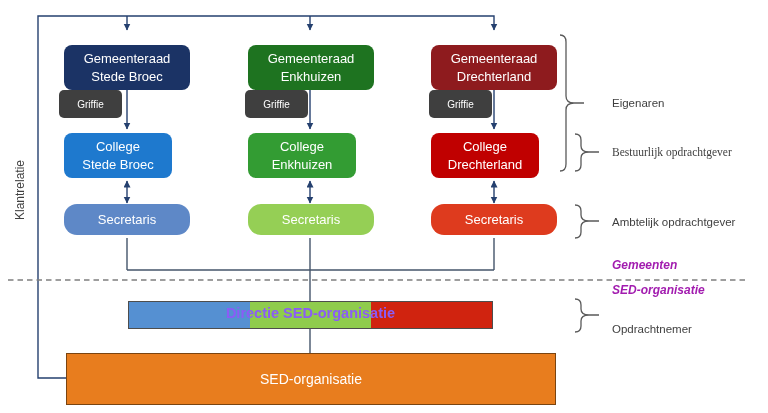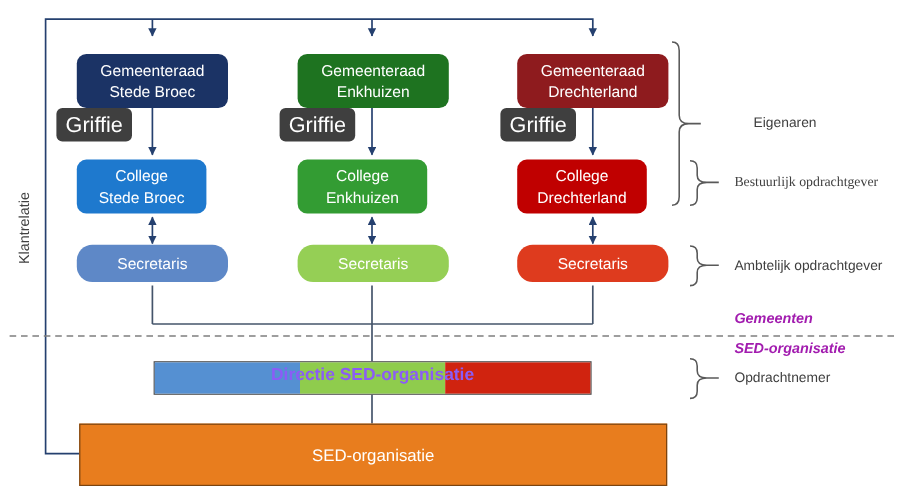--- a/index.html
+++ b/index.html
@@ -6,21 +6,21 @@
   .canvas{
     position:relative;width:768px;height:413px;background:#ffffff;
     font-family:"Liberation Sans", sans-serif;overflow:hidden;
   }
   svg.wires{position:absolute;left:0;top:0;z-index:1;}
   .box{position:absolute;z-index:2;display:flex;flex-direction:column;align-items:center;justify-content:center;
        color:#fff;text-align:center;box-sizing:border-box;}
   .council{top:33px;width:126px;height:45px;border-radius:8px;font-size:13px;line-height:18px;margin-top:12px;}
   .college{top:133px;width:108px;height:45px;border-radius:8px;font-size:13px;line-height:18px;}
   .secretaris{top:204px;width:126px;height:31px;font-size:13px;border-radius:13px;}
-  .griffie{top:90px;width:63px;height:28px;border-radius:5px;font-size:18px;}
+  .griffie{top:90px;width:63px;height:28px;border-radius:5px;font-size:10px;margin-left:12px;}
   .c0{left:64px;}  .c1{left:248px;} .c2{left:431px;}
   .g0{left:47px;}  .g1{left:233px;} .g2{left:417px;}
   .directie-bar{position:absolute;z-index:2;left:128px;top:301px;width:365px;height:28px;display:flex;
        border:1px solid #4d4d4d;box-sizing:border-box;}
   .directie-bar .seg{flex:1 1 0;}
   .directie-label{position:absolute;z-index:3;left:128px;top:299px;width:365px;height:28px;display:flex;
        align-items:center;justify-content:center;color:#8b5cf6;font-weight:bold;font-size:14.5px;}
   .sed-box{position:absolute;z-index:2;left:66px;top:353px;width:490px;height:52px;display:flex;
        align-items:center;justify-content:center;color:#fff;font-size:14px;
        border:1px solid #7a4410;box-sizing:border-box;}
@@ -124,20 +124,20 @@
     <div class="seg" style="background-color: rgb(85, 144, 210);"></div>
     <div class="seg" style="background-color: rgb(143, 204, 77);"></div>
     <div class="seg" style="background-color: rgb(208, 35, 15);"></div>
   </div>
   <div class="directie-label">Directie SED-organisatie</div>
 
   <div class="sed-box" style="background-color: rgb(232, 125, 30);">
     <div>SED-organisatie</div>
   </div>
 
-  <div class="side-label" style="top:103px;margin-left:16px;">Eigenaren</div>
+  <div class="side-label" style="top:103px;">Eigenaren</div>
   <div class="side-label" style="top:152px;font-family:Liberation Serif, serif;">Bestuurlijk opdrachtgever</div>
   <div class="side-label" style="top:222px;">Ambtelijk opdrachtgever</div>
   <div class="side-label emph" style="top:265px;">Gemeenten</div>
   <div class="side-label emph" style="top:290px;">SED-organisatie</div>
-  <div class="side-label" style="top:315px;">Opdrachtnemer</div>
+  <div class="side-label" style="top:329px;">Opdrachtnemer</div>
 
 </div>
 
 </body></html>

